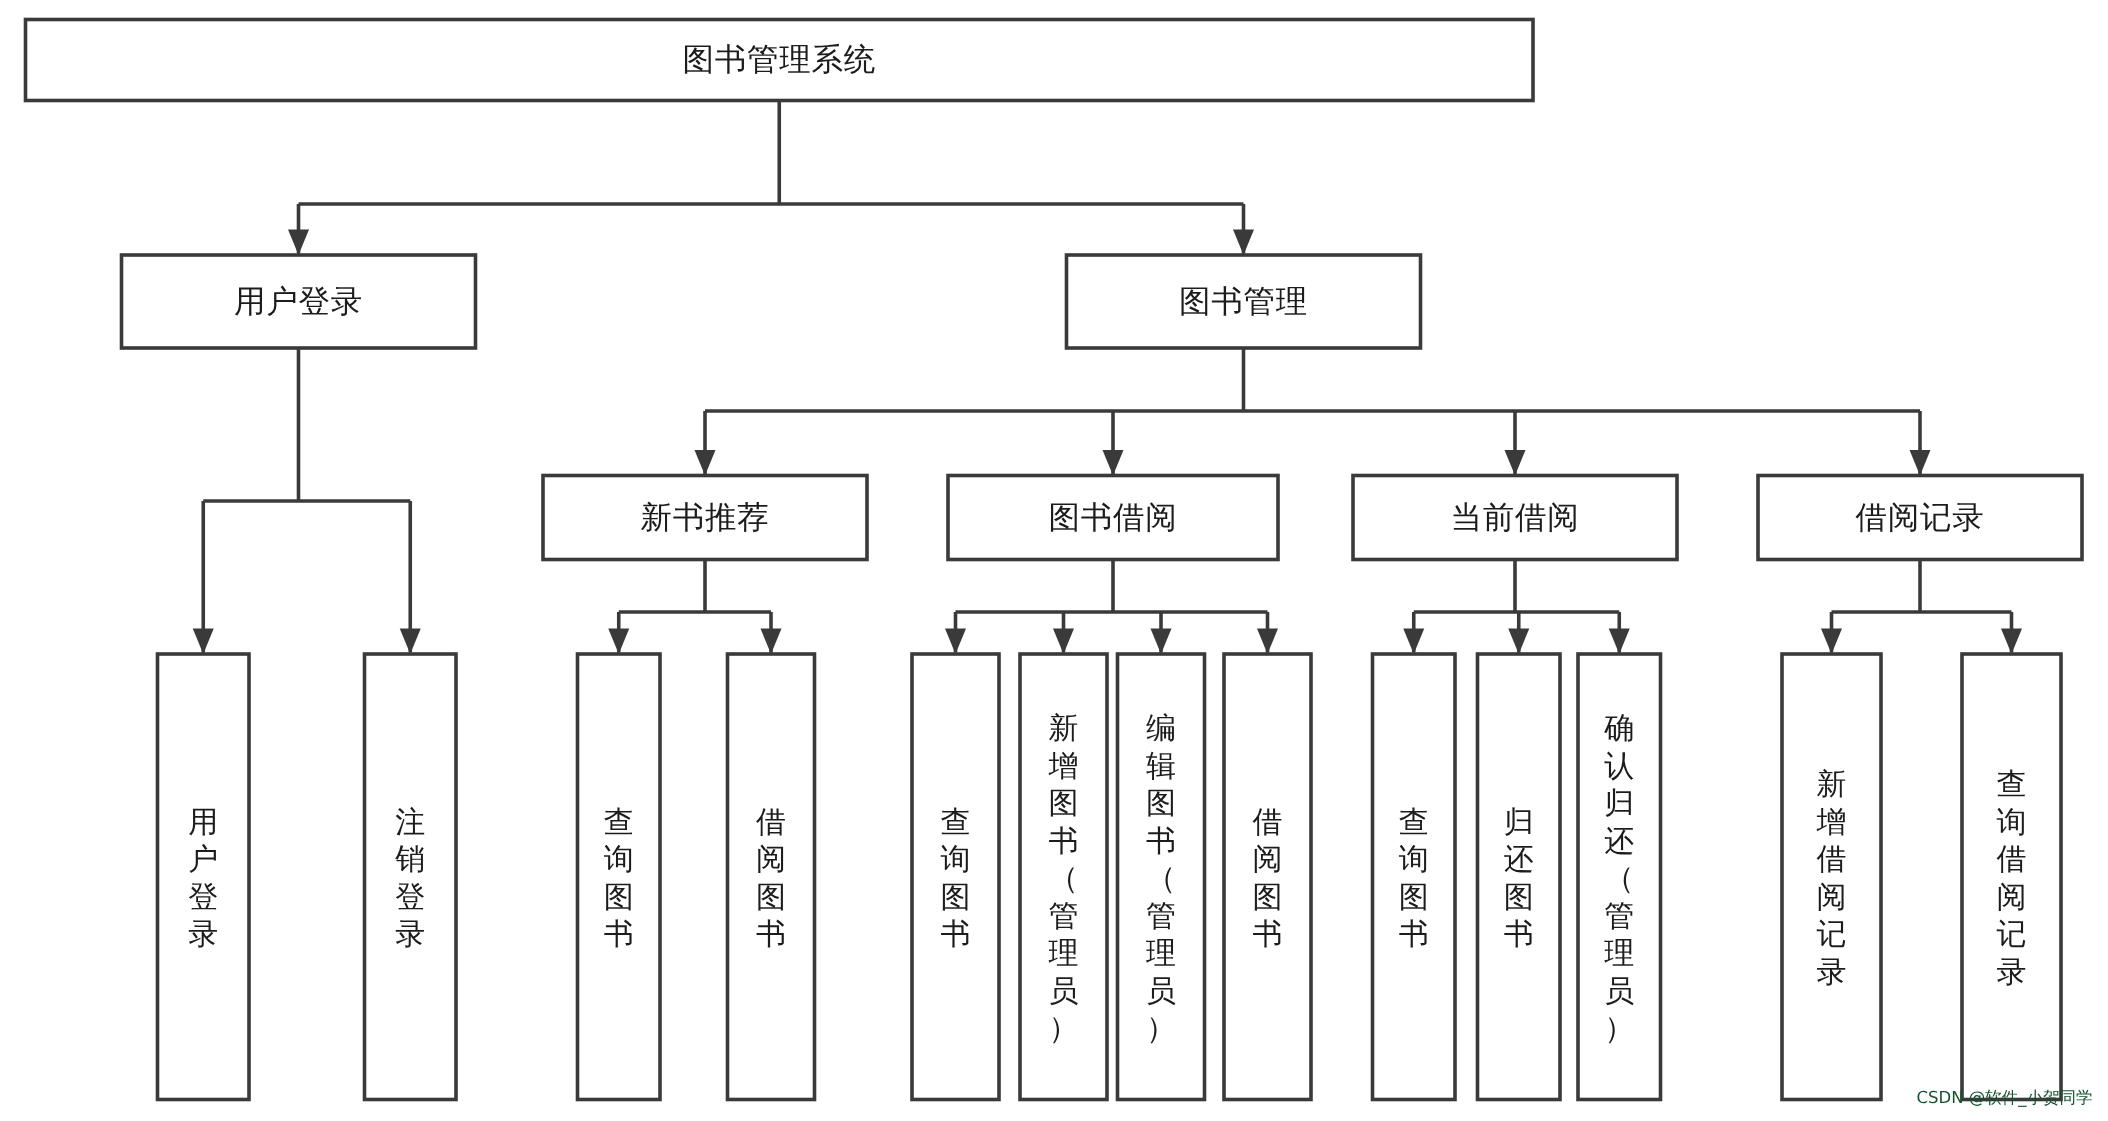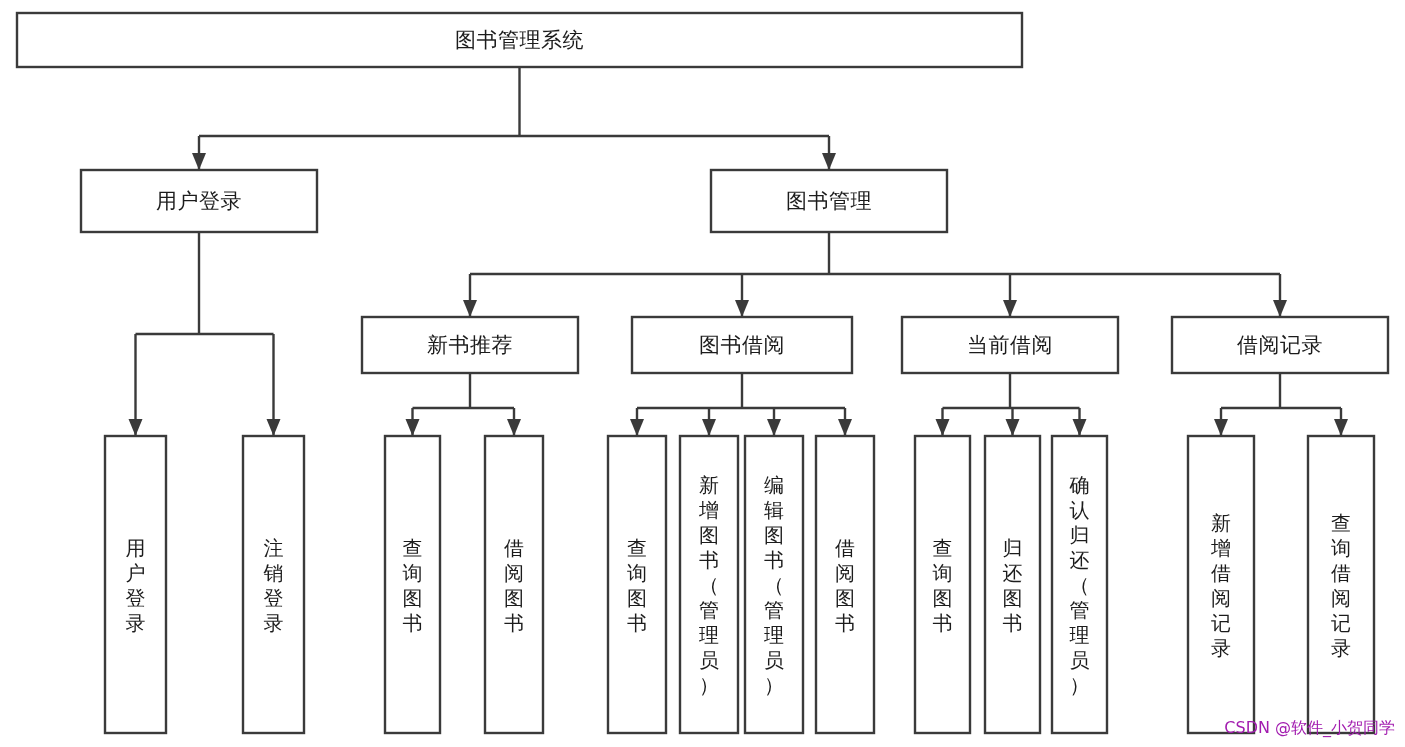--- a/index.html
+++ b/index.html
@@ -56,22 +56,22 @@
     font-size: 20px;
     fill: #1c1c1c;
     text-anchor: middle;
     letter-spacing: 0px;
   }
   .watermark {
     position: absolute;
     right: 10px;
     bottom: 8px;
     font-family: "DejaVu Sans", "Liberation Sans", sans-serif;
-    font-size: 16px;
-    color: #a21caf;
+    font-size: 11px;
+    color: #14532d;
     white-space: nowrap;
     user-select: none;
   }
 </style>
 </head>
 <body>
 
 <div id="diagram-root">
   <svg id="diagram-svg" viewBox="0 0 1405 747">
     <g id="connector-layer">

